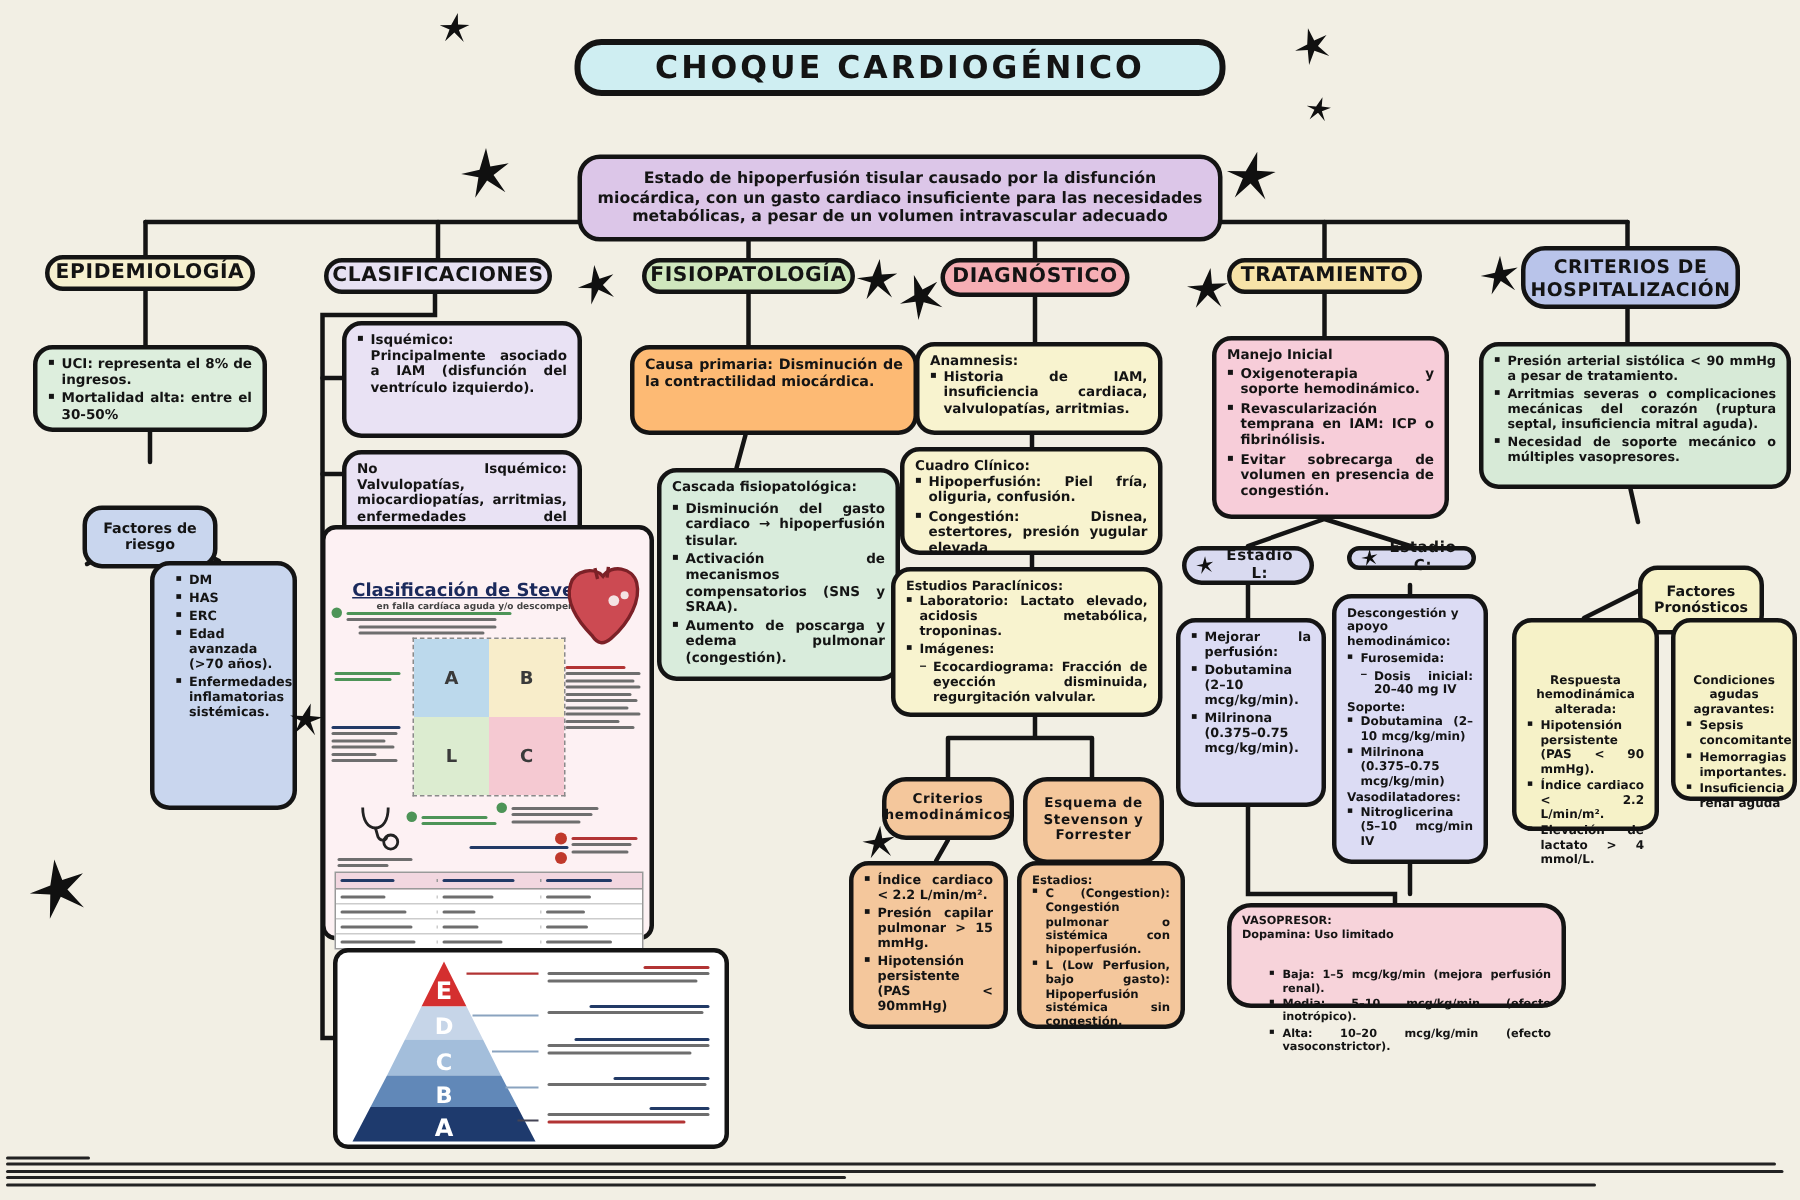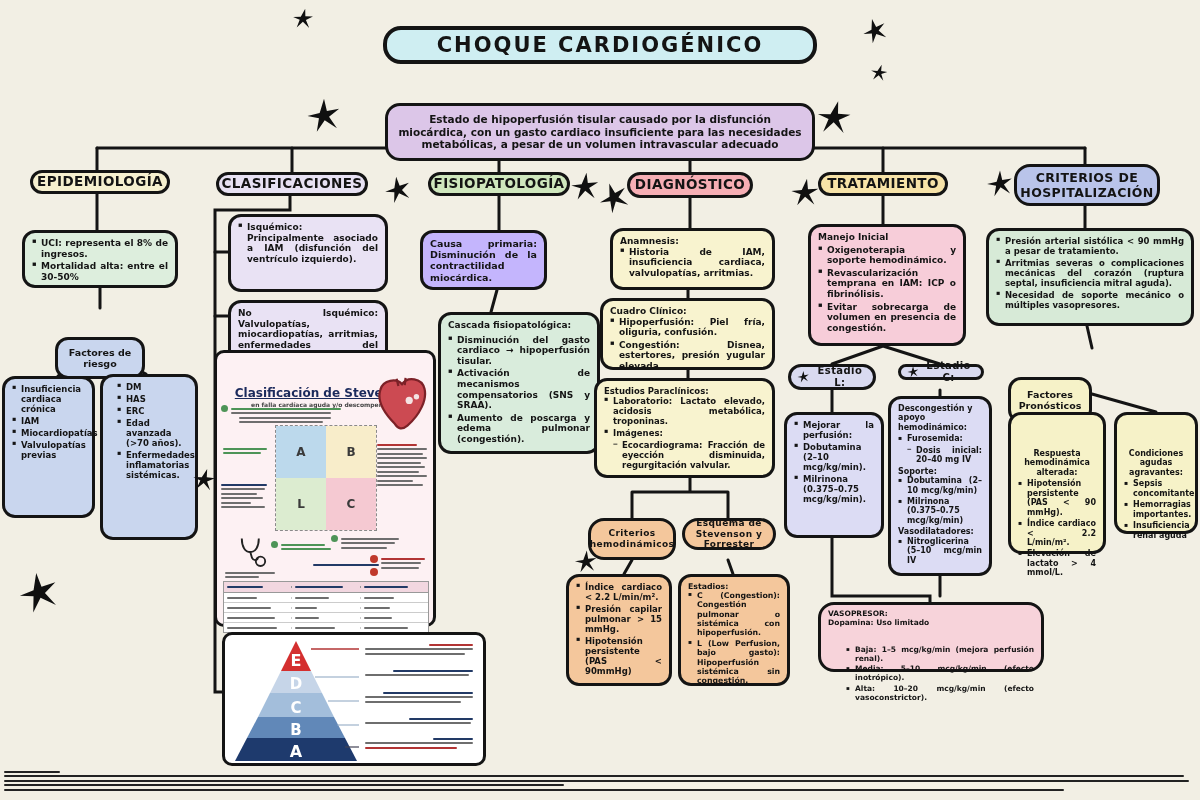--- a/index.html
+++ b/index.html
@@ -77,28 +77,20 @@
 
   <div class="box" style="left:22px;top:230px;width:156px;height:58px;background:#ddeedd;font-size:9px;">
     <ul>
       <li>UCI: representa el 8% de ingresos.</li>
       <li>Mortalidad alta: entre el 30-50%</li>
     </ul>
   </div>
 
   <div class="box center" style="left:55px;top:308px;width:90px;height:42px;background:#c9d6ee;font-size:9.5px;display:flex;align-items:center;justify-content:center;">Factores de riesgo</div>
 
-  <div class="box" style="left:2px;top:376px;width:93px;height:142px;background:#c9d6ee;font-size:8.5px;">
-    <ul>
-      <li>Insuficiencia cardiaca crónica</li>
-      <li>IAM</li>
-      <li>Miocardiopatías</li>
-      <li>Valvulopatías previas</li>
-    </ul>
-  </div>
 
   <div class="box" style="left:100px;top:374px;width:98px;height:166px;background:#c9d6ee;font-size:8.5px;padding-left:14px;">
     <ul>
       <li>DM</li>
       <li>HAS</li>
       <li>ERC</li>
       <li>Edad avanzada (&gt;70 años).</li>
       <li>Enfermedades inflamatorias sistémicas.</li>
     </ul>
   </div>
@@ -302,21 +294,21 @@
     </div>
     <div style="position:absolute;left:140px;top:100px;width:112px;">
       <div class="bar navy" style="width:40px;margin-left:68px;"></div>
       <div class="bar" style="width:108px;"></div>
         <div class="bar red" style="width:92px;"></div>
     </div>
   </div>
 
   <div class="box hdr" style="left:428px;top:172px;width:142px;height:24px;background:#cfe7bd;font-size:13.5px;">FISIOPATOLOGÍA</div>
 
-  <div class="box just" style="left:420px;top:230px;width:127px;height:60px;background:#c4b5fd;font-size:9.5px;">Causa primaria: Disminución de la contractilidad miocárdica.</div>
+  <div class="box just" style="left:420px;top:230px;width:192px;height:60px;background:#fdba74;font-size:9.5px;">Causa primaria: Disminución de la contractilidad miocárdica.</div>
 
   <div class="box" style="left:438px;top:312px;width:162px;height:142px;background:#d9ecdc;font-size:9px;">
     <div class="plain">Cascada fisiopatológica:</div>
     <ul style="margin-top:4px;">
       <li>Disminución del gasto cardiaco → hipoperfusión tisular.</li>
       <li>Activación de mecanismos compensatorios (SNS y SRAA).</li>
       <li>Aumento de poscarga y edema pulmonar (congestión).</li>
     </ul>
   </div>
 
@@ -341,21 +333,21 @@
     <div class="plain">Estudios Paraclínicos:</div>
     <ul>
       <li>Laboratorio: Lactato elevado, acidosis metabólica, troponinas.</li>
       <li>Imágenes:</li>
       <li class="sub">Ecocardiograma: Fracción de eyección disminuida, regurgitación valvular.</li>
     </ul>
   </div>
 
   <div class="box hdr" style="left:588px;top:518px;width:88px;height:42px;background:#f4c79c;font-size:9px;">Criterios hemodinámicos</div>
 
-  <div class="box hdr" style="left:682px;top:518px;width:94px;height:32px;background:#f4c79c;font-size:9px;border-radius:18px;">Esquema de Stevenson y Forrester</div>
+  <div class="box hdr" style="left:682px;top:518px;width:94px;height:58px;background:#f4c79c;font-size:9px;">Esquema de Stevenson y Forrester</div>
 
   <div class="box" style="left:566px;top:574px;width:106px;height:112px;background:#f4c79c;font-size:8.5px;">
     <ul>
       <li>Índice cardiaco &lt; 2.2 L/min/m².</li>
       <li>Presión capilar pulmonar &gt; 15 mmHg.</li>
       <li>Hipotensión persistente (PAS &lt; 90mmHg)</li>
     </ul>
   </div>
 
   <div class="box" style="left:678px;top:574px;width:112px;height:112px;background:#f4c79c;font-size:7.8px;">
@@ -429,21 +421,21 @@
   <div class="box hdr" style="left:1014px;top:164px;width:146px;height:42px;background:#b9c4ea;font-size:12.5px;line-height:1.2;">CRITERIOS DE HOSPITALIZACIÓN</div>
 
   <div class="box" style="left:986px;top:228px;width:208px;height:98px;background:#d7ead7;font-size:8.5px;">
     <ul>
       <li>Presión arterial sistólica &lt; 90 mmHg a pesar de tratamiento.</li>
       <li>Arritmias severas o complicaciones mecánicas del corazón (ruptura septal, insuficiencia mitral aguda).</li>
       <li>Necesidad de soporte mecánico o múltiples vasopresores.</li>
     </ul>
   </div>
 
-  <div class="box center" style="left:1008px;top:348px;width:84px;height:46px;background:#f6f2c8;font-size:9.5px;display:flex;align-items:center;justify-content:center;">Factores Pronósticos</div>
+  <div class="box center" style="left:1092px;top:348px;width:84px;height:46px;background:#f6f2c8;font-size:9.5px;display:flex;align-items:center;justify-content:center;">Factores Pronósticos</div>
 
   <div class="box" style="left:1008px;top:412px;width:98px;height:142px;background:#f6f2c8;font-size:8px;">
     <div class="plain center">Respuesta hemodinámica alterada:</div>
     <ul style="margin-top:2px;">
       <li>Hipotensión persistente (PAS &lt; 90 mmHg).</li>
       <li>Índice cardiaco &lt; 2.2 L/min/m².</li>
       <li>Elevación de lactato &gt; 4 mmol/L.</li>
     </ul>
   </div>
 

